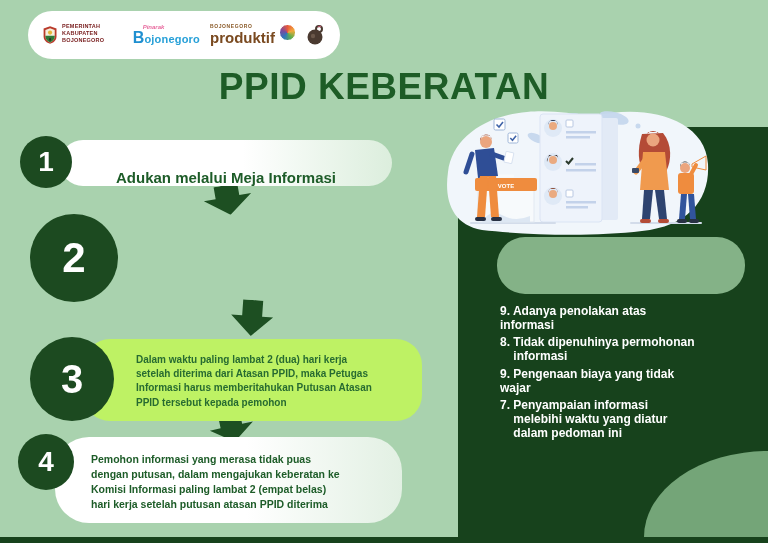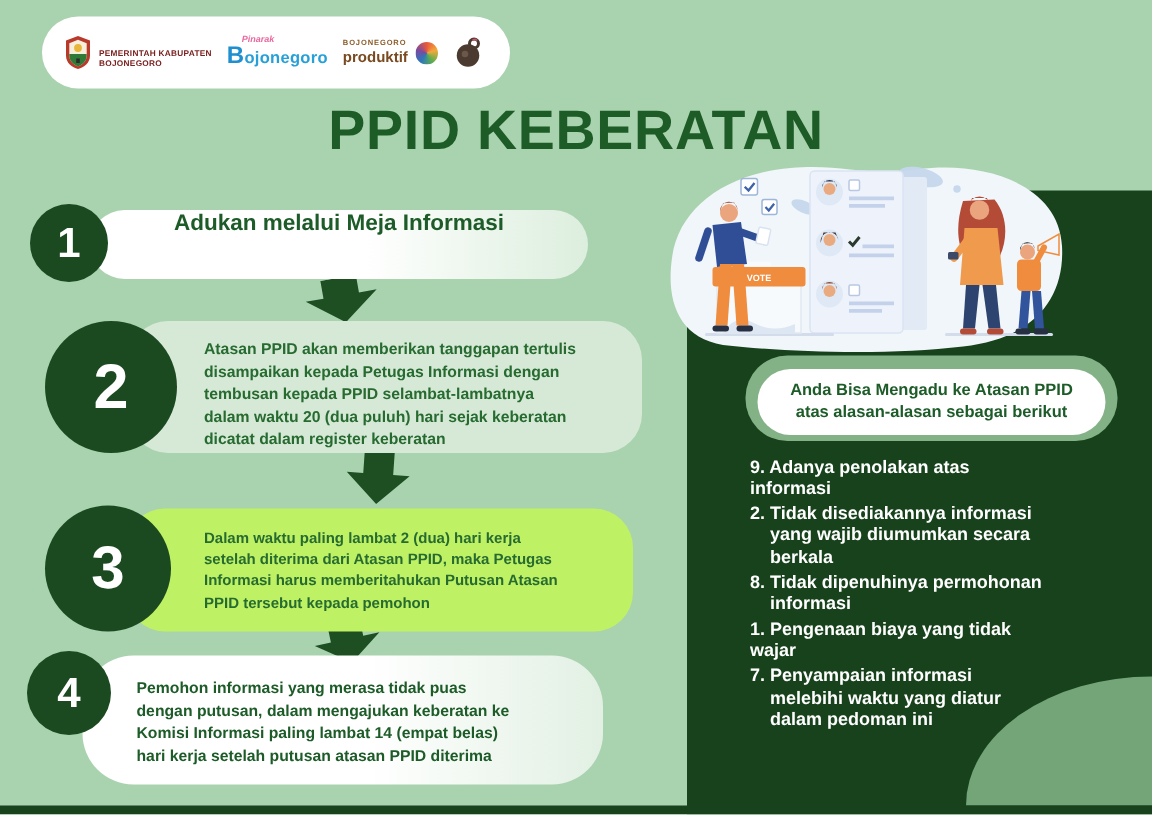--- a/index.html
+++ b/index.html
@@ -4,46 +4,46 @@
 <style>
   * { margin:0; padding:0; box-sizing:border-box; }
   html,body { width:768px; height:543px; overflow:hidden; }
   body { font-family:"Liberation Sans", sans-serif; font-weight:bold; }
   #poster { position:relative; width:768px; height:543px; background:#a9d2ae; overflow:hidden; }
 
   
   .logo-bar { position:absolute; left:28px; top:11px; width:312px; height:48px;
     background:#ffffff; border-radius:24px; display:flex; align-items:center;
     padding:0 14px; gap:10px; }
-  .logo-item { display:flex; align-items:flex-end; gap:4px; }
+  .logo-item { display:flex; align-items:flex-start; gap:4px; }
   .pemkab-text { font-size:5.5px; color:#7a2020; line-height:1.3; letter-spacing:.2px; }
   .pinarak-block { display:flex; flex-direction:column; align-items:flex-start; line-height:1; }
   .pinarak-script { font-size:6px; color:#e86a9e; font-style:italic; margin-left:10px; }
   .pinarak-word { display:block; font-size:11px; color:#27a0d8; letter-spacing:.2px; }
   .pinarak-word::first-letter { font-size:16px; color:#1f8fd0; }
   .produktif-block { display:flex; flex-direction:column; line-height:1.1; }
   .produktif-line1 { font-size:5px; letter-spacing:.6px; color:#8a5a28; }
-  .produktif-line2 { font-size:10px; color:#7a4a20; }
+  .produktif-line2 { font-size:15px; color:#7a4a20; }
   .produktif-icon { width:17px; height:17px; border-radius:50%;
     background:conic-gradient(#e8593c,#f2a93b,#5fae4c,#2e77bc,#7a4a9e,#e8593c);
     border:1px solid #ffffff; }
 
   
   .title { position:absolute; left:0; top:66px; width:768px; text-align:center;
     font-size:37px; letter-spacing:.5px; color:#1d5c26; }
 
   
   .circle { position:absolute; background:#1c4a20; color:#ffffff; border-radius:50%;
     display:flex; align-items:center; justify-content:center; z-index:3; }
   .pill { position:absolute; border-radius:26px; color:#276b31; z-index:2;
     white-space:pre-wrap; }
   #circle1 { left:20px; top:136px; width:52px; height:52px; font-size:28px; }
   #pill1 { left:60px; top:140px; width:332px; height:46px; border-radius:23px;
     background:linear-gradient(90deg,#ffffff 55%,#dceedd);
-    display:flex; align-items:flex-start; justify-content:center;
+    display:flex; align-items:flex-end; justify-content:center;
     font-size:15px; color:#1d5c28; }
   #circle2 { left:30px; top:214px; width:88px; height:88px; font-size:42px; }
   #pill2 { left:86px; top:214px; width:342px; height:88px;
     background:#d6e9d6; padding:12px 8px 0 50px; font-size:10.5px;
     line-height:1.42; white-space:pre; }
   #circle3 { left:30px; top:337px; width:84px; height:84px; font-size:40px; }
   #pill3 { left:84px; top:339px; width:338px; height:82px;
     background:#bef264; padding:14px 8px 0 52px; font-size:10px;
     line-height:1.42; white-space:pre; }
   #circle4 { left:18px; top:434px; width:56px; height:56px; font-size:28px; }
@@ -129,25 +129,20 @@
     <span>Adukan melalui Meja Informasi</span>
   </div>
 
   <svg class="flow-arrow" id="arrow1" width="52" height="30" viewBox="0 0 52 30">
     <path d="M14 0 L38 0 L38 12 L50 12 L26 30 L2 12 L14 12 Z" fill="#1d4f22"></path>
   </svg>
 
   <div class="circle" id="circle2">
     <span>2</span>
   </div>
-  <div class="pill" id="pill2">Atasan PPID akan memberikan tanggapan tertulis
-disampaikan kepada Petugas Informasi dengan
-tembusan kepada PPID selambat-lambatnya
-dalam waktu 20 (dua puluh) hari sejak keberatan
-dicatat dalam register keberatan</div>
 
   <svg class="flow-arrow" id="arrow2" width="44" height="36" viewBox="0 0 44 36">
     <path d="M12 0 L32 0 L32 16 L43 16 L22 36 L1 16 L12 16 Z" fill="#1d4f22"></path>
   </svg>
 
   <div class="circle" id="circle3">
     <span>3</span>
   </div>
   <div class="pill" id="pill3">Dalam waktu paling lambat 2 (dua) hari kerja
 setelah diterima dari Atasan PPID, maka Petugas
@@ -156,40 +151,35 @@
 
   <svg class="flow-arrow" id="arrow3" width="48" height="26" viewBox="0 0 48 26">
     <path d="M13 0 L35 0 L35 10 L46 10 L24 26 L2 10 L13 10 Z" fill="#1d4f22"></path>
   </svg>
 
   <div class="circle" id="circle4">
     <span>4</span>
   </div>
   <div class="pill" id="pill4">Pemohon informasi yang merasa tidak puas
 dengan putusan, dalam mengajukan keberatan ke
-Komisi Informasi paling lambat 14 (empat belas)
+Komisi Informasi paling lambat 2 (empat belas)
 hari kerja setelah putusan atasan PPID diterima</div>
 
   <div class="dark-panel"></div>
   <div class="corner-blob"></div>
   <div class="bottom-strip"></div>
 
   <div class="panel-pill-halo"></div>
-  <div class="panel-pill">Anda Bisa Mengadu ke Atasan PPID
-atas alasan-alasan sebagai berikut</div>
 
   <div class="reasons">
     <div class="reason-item">9. Adanya penolakan atas
 informasi</div>
-    <div class="reason-item">2. Tidak disediakannya informasi
-    yang wajib diumumkan secara
-    berkala</div>
     <div class="reason-item">8. Tidak dipenuhinya permohonan
     informasi</div>
-    <div class="reason-item">1. Pengenaan biaya yang tidak
+    <div class="reason-item">9. Pengenaan biaya yang tidak
 wajar</div>
     <div class="reason-item">7. Penyampaian informasi
     melebihi waktu yang diatur
     dalam pedoman ini</div>
   </div>
 
   <svg class="illus" viewBox="0 0 272 134">
 
     <path d="M40 126 C10 121 2 96 6 68 C10 36 40 12 85 8 C120 5 135 14 170 9 C212 3 264 18 266 60 C268 96 246 122 200 127 C150 133 85 131 40 126 Z" fill="#f1f6fb"></path>
 

